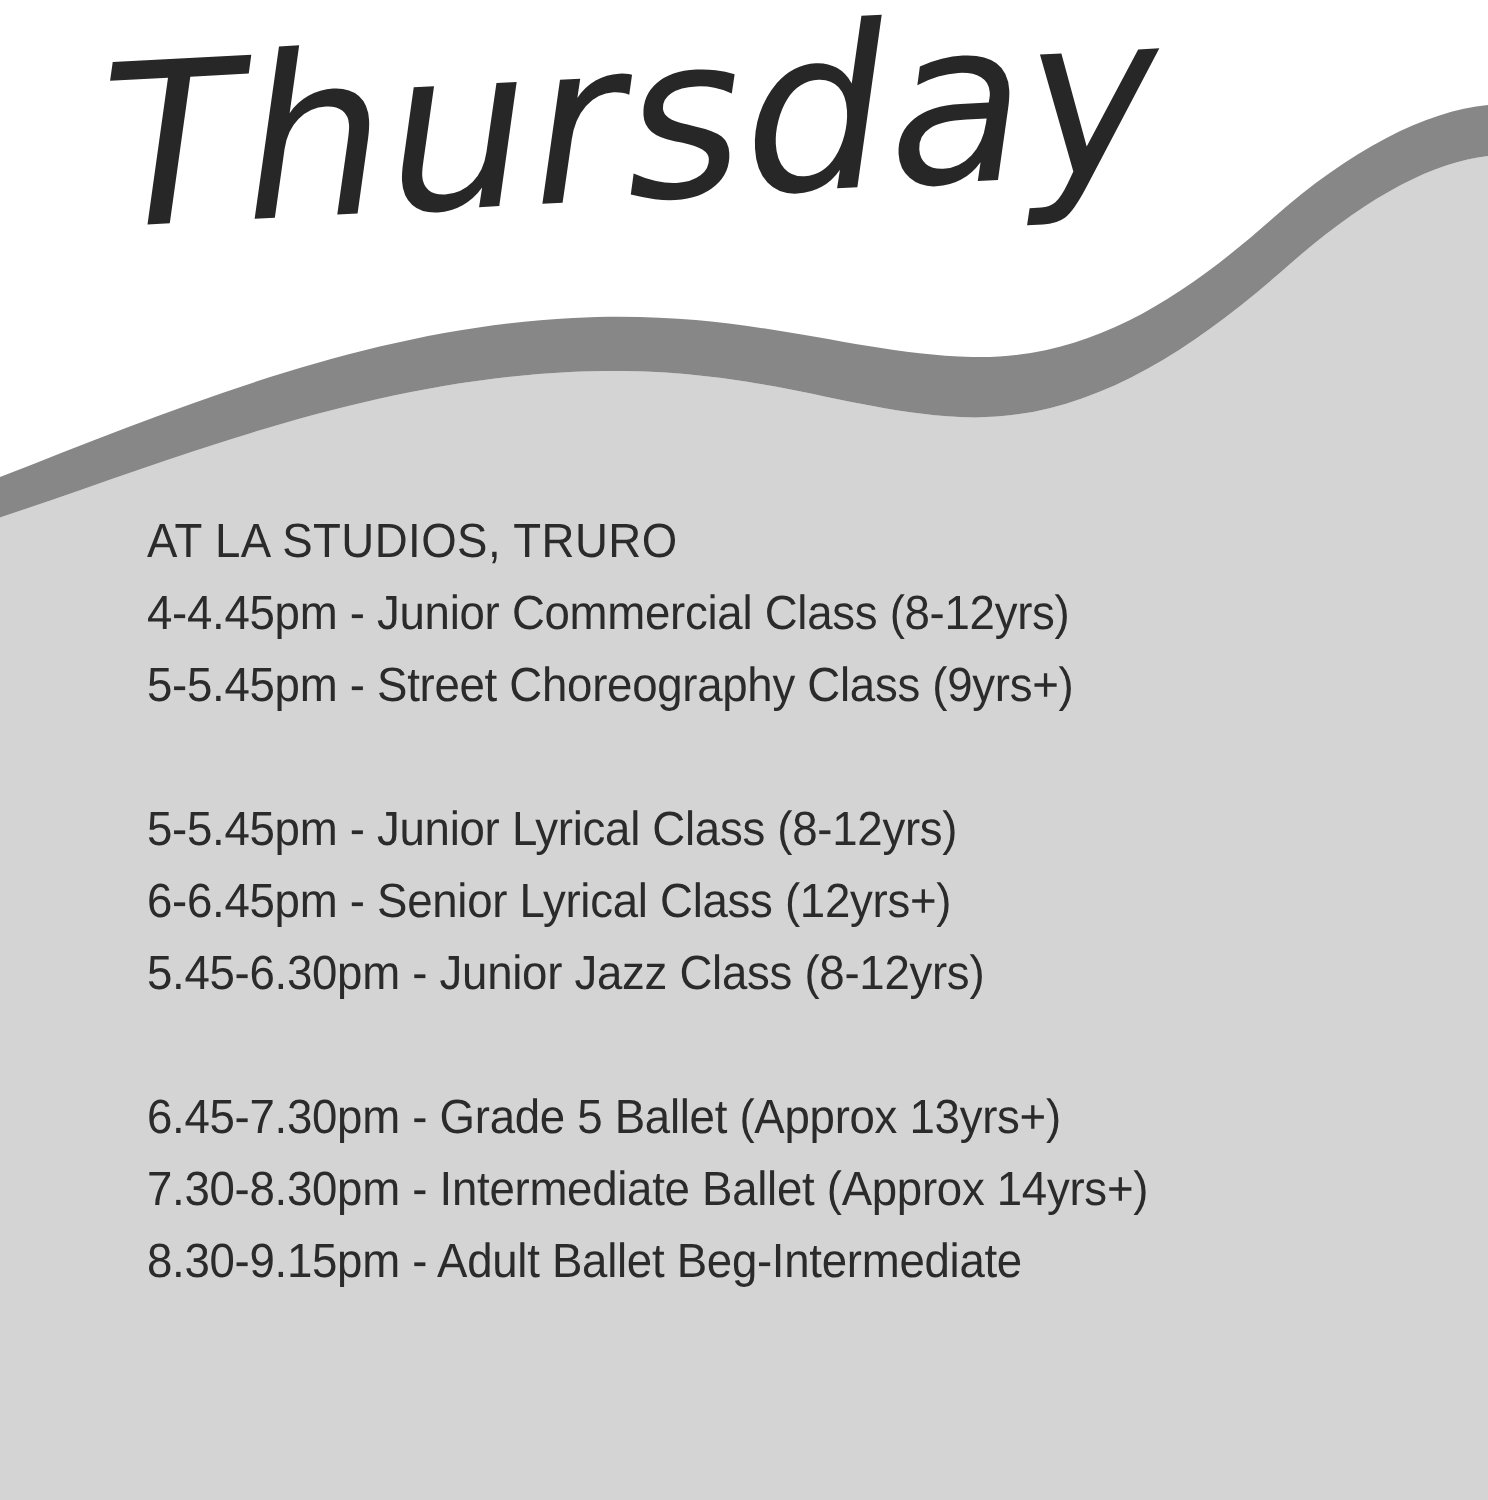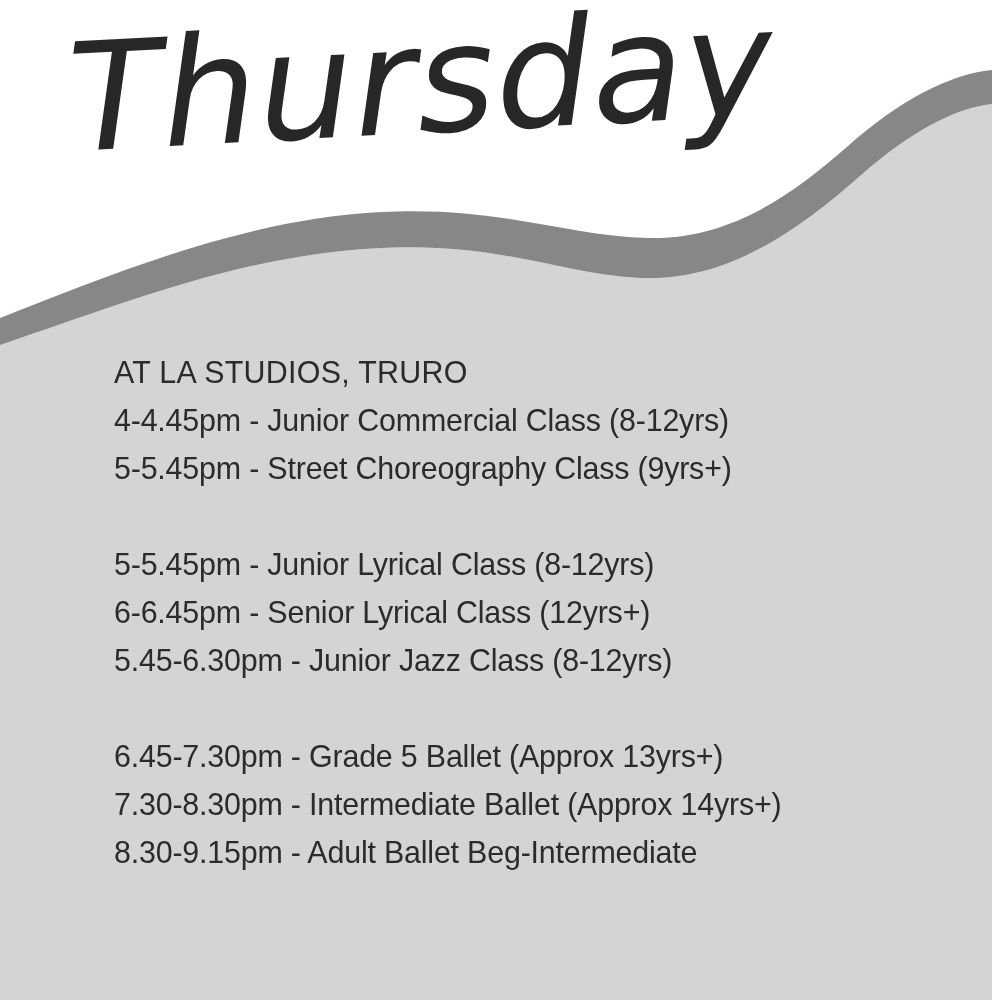--- a/index.html
+++ b/index.html
@@ -53,24 +53,23 @@
     font-style: italic;
     font-weight: 400;
     fill: #272727;
     letter-spacing: 1px;
   }
 
   
   #schedule {
     position: absolute;
     left: 98px;
-    top: 348px;
+    top: 336px;
     width: 870px;
     z-index: 4;
-    margin-left: 16px;
   }
   .sched-heading,
   .sched-line {
     color: #2b2b2b;
     font-family: "Liberation Sans", sans-serif;
     font-size: 32px;
     font-weight: 400;
     line-height: 48px;
     white-space: nowrap;
     letter-spacing: -0.2px;

